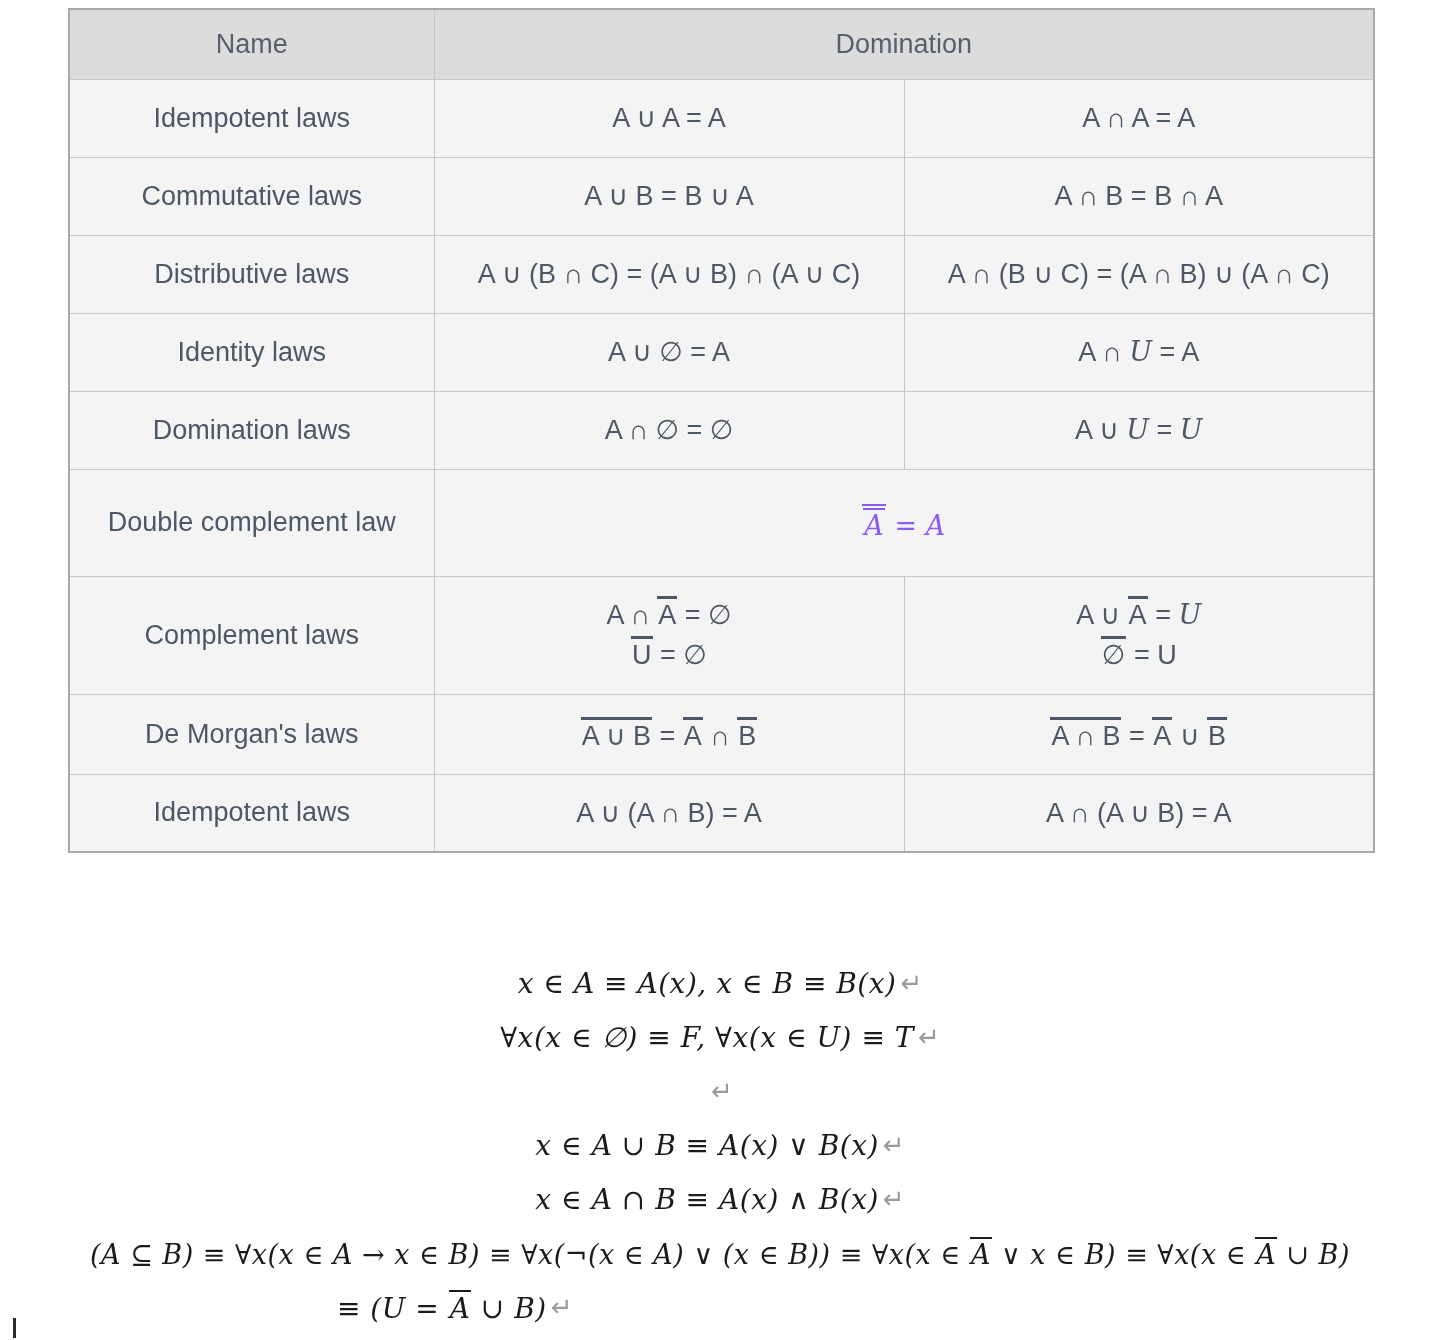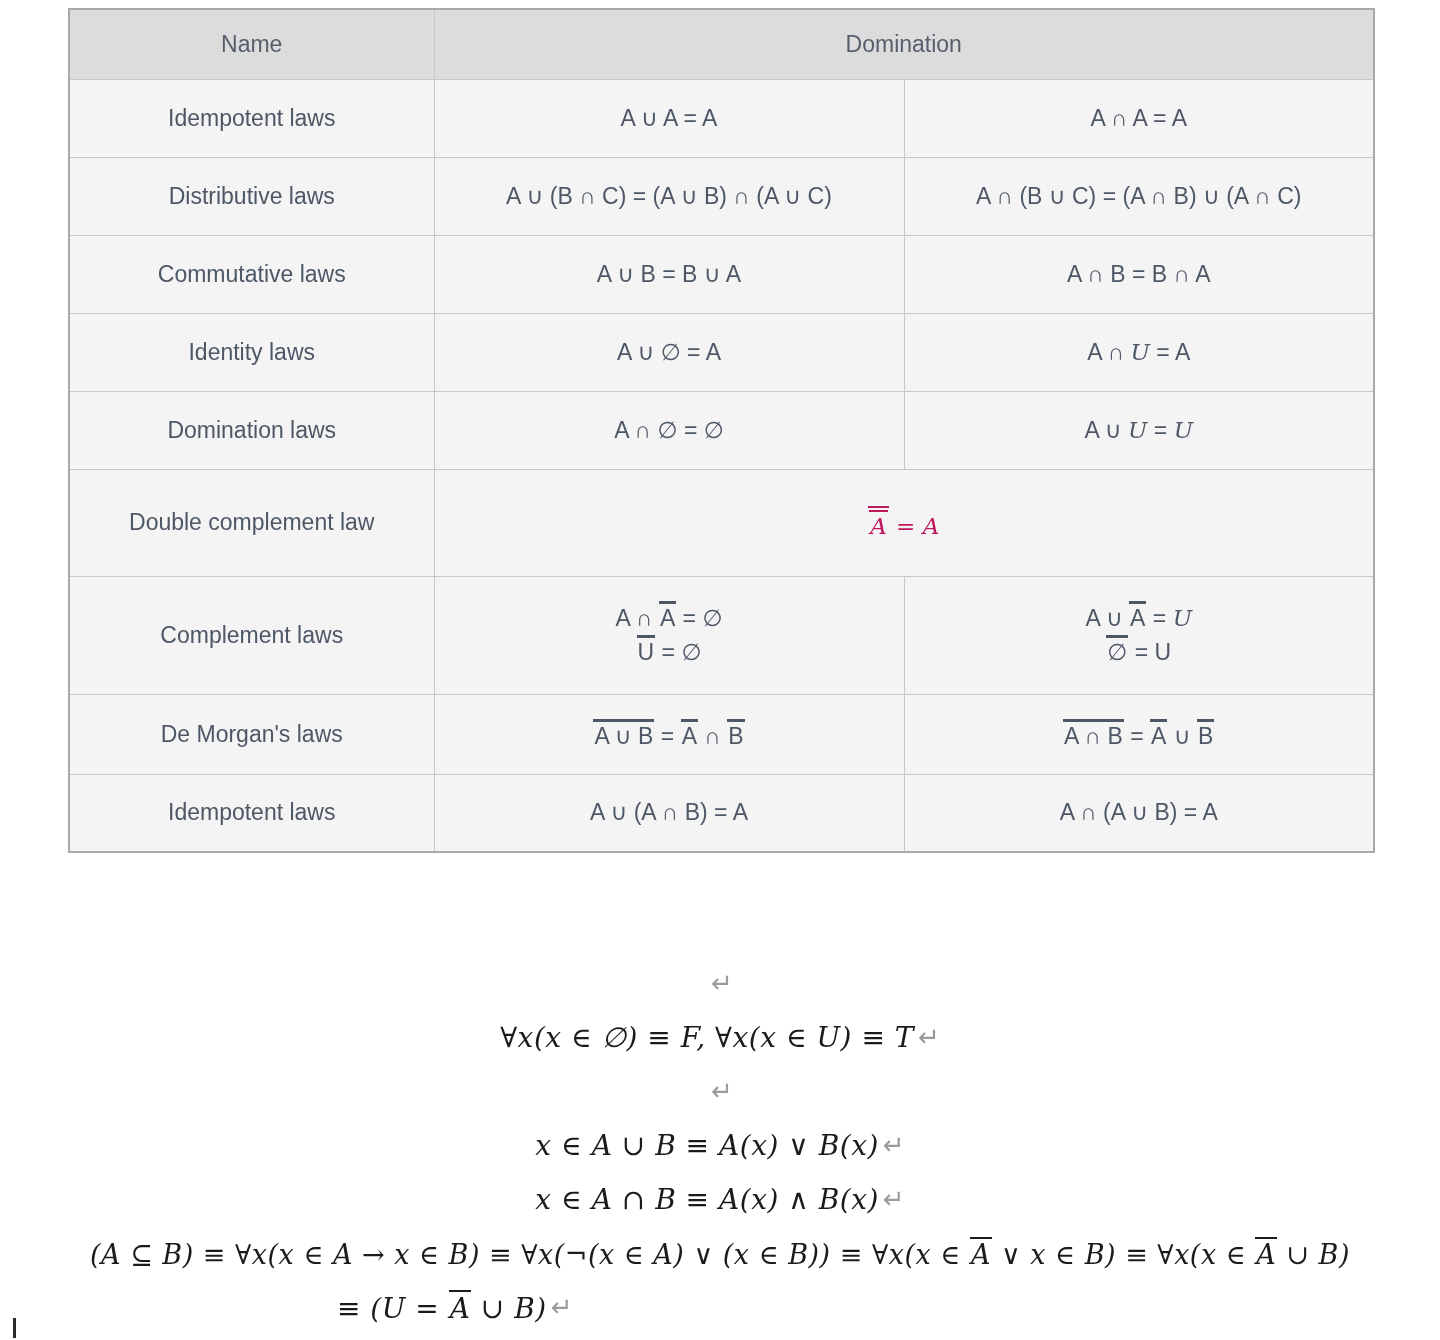--- a/index.html
+++ b/index.html
@@ -11,42 +11,42 @@
   
   .table-wrap{position:absolute;left:68px;top:8px;width:1307px;}
   table.laws{
     width:100%;border-collapse:collapse;table-layout:fixed;
     border:2px solid #a9a9aa;
     color:#4d5765;
   }
   table.laws th, table.laws td{
     border:1.5px solid #c7c7c8;
     text-align:center;vertical-align:middle;
-    font-size:23px;font-weight:400;
+    font-size:27px;font-weight:400;
     padding:9px 4px;
   }
   th.name-head, th.id-head{
     background:#dcdcdd;color:#565f6b;font-weight:400;
     border-bottom:2px solid #b3b3b4;
   }
   td{background:#f4f4f5;}
   tr.r-head{height:70px;}
   tr.r-norm{height:78px;}
   tr.r-double{height:107px;}
   tr.r-comp{height:118px;}
   tr.r-dm{height:80px;}
 
   
   .ov{display:inline-block;border-top:3px solid currentColor;padding:2px 1px 0 1px;line-height:1.05;}
   .serif-math .ov, .f-math .ov{border-top-width:2px;padding-top:2px;}
   .it{font-style:italic;font-family:"DejaVu Serif","Liberation Serif",serif;}
 
   td.serif-math{
     font-family:"DejaVu Serif","Liberation Serif",serif;
-    font-size:37px;color:#be185d;
+    font-size:37px;color:#8b5cf6;
   }
   .comp-line{line-height:1.5;}
 
   
   .formulas{position:absolute;left:0;top:956px;width:1440px;color:#1b1b1b;}
   .f-line{
     height:54px;display:flex;align-items:center;justify-content:center;
     white-space:nowrap;
   }
   .f-math{
@@ -79,29 +79,29 @@
     </tr>
 
     <tr class="r-norm">
       <td>Idempotent laws</td>
       <td>A ∪ A = A</td>
       <td>A ∩ A = A</td>
     </tr>
 
 
     <tr class="r-norm">
+      <td>Commutative laws</td>
+      <td>A ∪ B = B ∪ A</td>
+      <td>A ∩ B = B ∩ A</td>
+    </tr>
+
+    <tr class="r-norm">
       <td>Distributive laws</td>
       <td>A ∪ (B ∩ C) = (A ∪ B) ∩ (A ∪ C)</td>
       <td>A ∩ (B ∪ C) = (A ∩ B) ∪ (A ∩ C)</td>
-    </tr>
-
-    <tr class="r-norm">
-      <td>Commutative laws</td>
-      <td>A ∪ B = B ∪ A</td>
-      <td>A ∩ B = B ∩ A</td>
     </tr>
 
     <tr class="r-norm">
       <td>Identity laws</td>
       <td>A ∪ ∅ = A</td>
       <td>A ∩ <span class="it">U</span> = A</td>
     </tr>
 
     <tr class="r-norm">
       <td>Domination laws</td>
@@ -136,20 +136,21 @@
       <td>Idempotent laws</td>
       <td>A ∪ (A ∩ B) = A</td>
       <td>A ∩ (A ∪ B) = A</td>
     </tr>
   </tbody>
     </table>
 </div>
 
 <div class="formulas">
   <div class="f-line">
+    <span class="f-math">x ∈ A ≡ A(x), x ∈ B ≡ B(x)</span>
       <span class="return-mark">↵</span>
   </div>
   <div class="f-line">
     <span class="f-math">∀x(x ∈ ∅) ≡ F, ∀x(x ∈ U) ≡ T</span>
       <span class="return-mark">↵</span>
   </div>
   <div class="f-line">
       <span class="return-mark">↵</span>
   </div>
   <div class="f-line">

